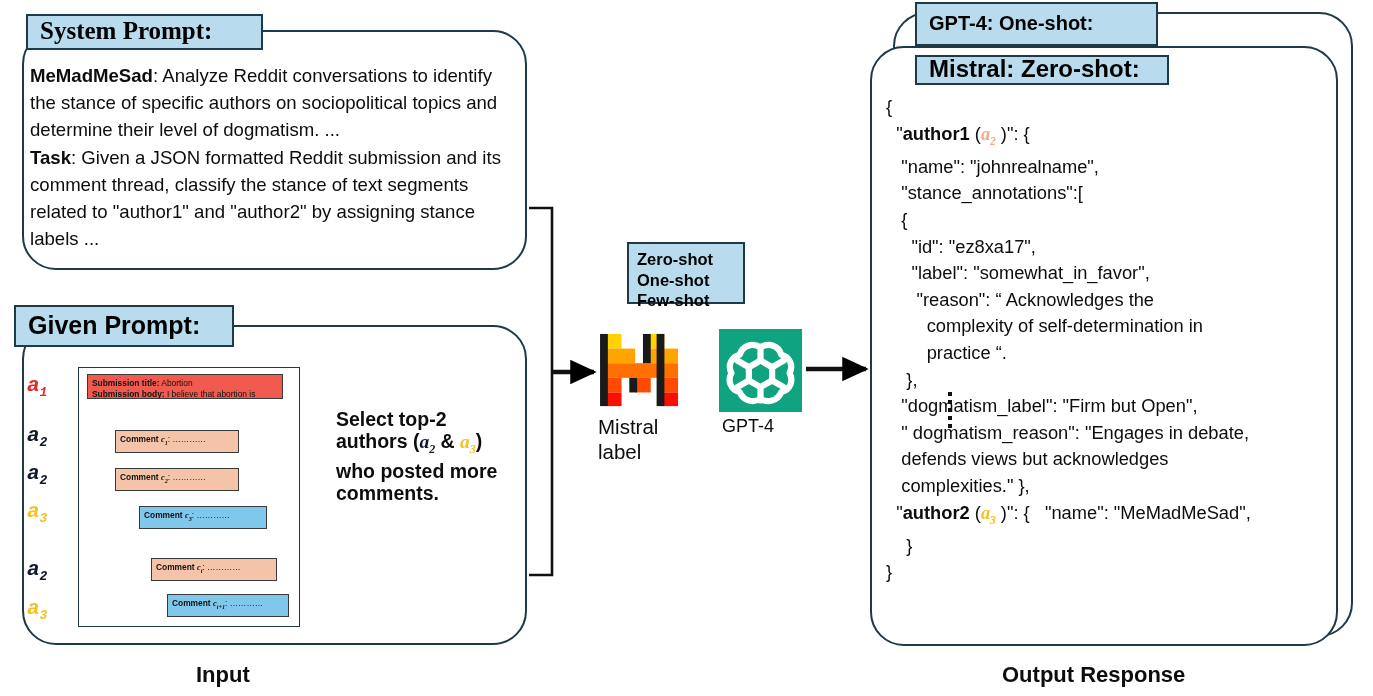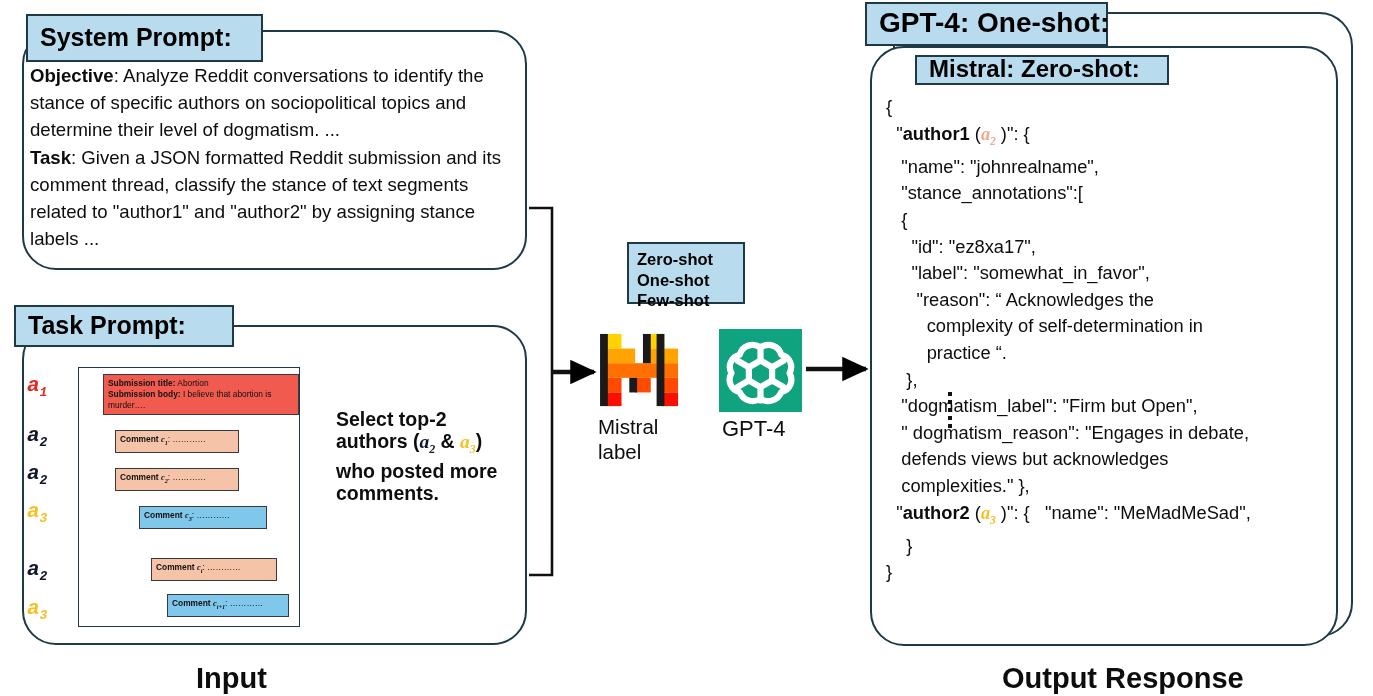--- a/index.html
+++ b/index.html
@@ -30,21 +30,21 @@
     display:flex; align-items:center;
     padding:2px 10px 4px 12px;
     font-weight:bold;
     color:#000;
     white-space:nowrap;
     z-index:6;
   }
 
   
   #sys-panel { left:22px; top:30px; width:505px; height:240px; }
-  #sys-badge { left:26px; top:14px; width:237px; height:48px; font-size:25px; }
+  #sys-badge { left:26px; top:14px; width:237px; height:36px; font-size:25px;font-family:Liberation Serif, serif; }
   #sys-body {
     position:absolute; left:30px; top:62px; width:492px;
     font-size:18.6px; line-height:27.2px; z-index:5;
   }
   #sys-body p { margin:0; }
   #sys-body b { font-weight:bold; }
 
   
   #user-panel { left:22px; top:325px; width:505px; height:320px; }
   #user-badge { left:14px; top:305px; width:220px; height:42px; font-size:25px; }
@@ -104,82 +104,82 @@
   #mistral-cap {
     position:absolute; left:598px; top:414px; width:96px;
     font-size:20.5px; line-height:25px; z-index:6;
   }
   #gpt-logo {
     position:absolute; left:719px; top:329px; width:83px; height:83px;
     background:#10a37f; z-index:6;
   }
   #gpt-cap {
     position:absolute; left:722px; top:416px; width:90px;
-    font-size:22px; z-index:6; text-align:left;
+    font-size:18px; z-index:6; text-align:left;
   }
 
   
   #out-panel-back { left:893px; top:12px; width:460px; height:625px; }
   #out-panel-front { left:870px; top:46px; width:468px; height:600px; }
-  #gpt-badge { left:865px; top:2px; width:243px; height:44px; font-size:28px; }
+  #gpt-badge { left:915px; top:2px; width:243px; height:44px; font-size:20px; }
   #mistral-badge { left:915px; top:55px; width:254px; height:30px; font-size:24px; }
 
   #out-body {
     position:absolute; left:886px; top:94px; width:452px;
     font-size:18.3px; line-height:26.6px; z-index:5;
     white-space:pre;
   }
   #out-body .k { font-weight:bold; }
   #out-body .am { font-family:"Liberation Serif", serif; font-style:italic; font-weight:bold; }
   #out-body sub { font-size:11.5px; }
 
   #vdots {
     position:absolute; left:948px; top:392px; z-index:6;
     display:flex; flex-direction:column; gap:4px;
   }
   #vdots span { width:4px; height:4px; background:#111; display:block; }
 
   
   .caption {
-    position:absolute; font-size:29px; font-weight:bold; z-index:6;
+    position:absolute; font-size:22px; font-weight:bold; z-index:6;
   }
   #cap-input { left:196px; top:662px; }
   #cap-output { left:1002px; top:662px; }
 
   svg.overlay { position:absolute; left:0; top:0; width:1373px; height:696px;
                 pointer-events:none; z-index:4; }
 </style>
 </head>
 <body>
 
 <div class="stage">
 
   <div class="panel" id="sys-panel"></div>
   <div class="badge" id="sys-badge">
     <span>System Prompt:</span>
   </div>
   <div id="sys-body">
-    <p><b>Objective</b><span>: Analyze Reddit conversations to identify the stance of specific authors on sociopolitical topics and determine their level of dogmatism. ...</span></p>
+    <p><b>MeMadMeSad</b><span>: Analyze Reddit conversations to identify the stance of specific authors on sociopolitical topics and determine their level of dogmatism. ...</span></p>
     <p><b>Task</b><span>: Given a JSON formatted Reddit submission and its comment thread, classify the stance of text segments related to "author1" and "author2" by assigning stance labels ...</span></p>
   </div>
 
   <div class="panel" id="user-panel"></div>
   <div class="badge" id="user-badge">
-    <span>Task Prompt:</span>
+    <span>Given Prompt:</span>
   </div>
 
   <div class="alabel a1c" style="left:27px; top:374px;">a<sub>1</sub></div>
   <div class="alabel a2c" style="left:27px; top:424px;">a<sub>2</sub></div>
   <div class="alabel a2c" style="left:27px; top:462px;">a<sub>2</sub></div>
   <div class="alabel a3c" style="left:27px; top:500px;">a<sub>3</sub></div>
   <div class="alabel a2c" style="left:27px; top:558px;">a<sub>2</sub></div>
   <div class="alabel a3c" style="left:27px; top:597px;">a<sub>3</sub></div>
 
   <div id="thread">
-    <div class="cbox sub-red" style="left:8px; top:6px; width:196px; height:41px;margin-left:16px;">
+    <div class="cbox sub-red" style="left:8px; top:6px; width:196px; height:25px;">
       <span>Submission title:</span><span class="nb"> Abortion</span><br>
       <span>Submission body:</span><span class="nb"> I believe that abortion is murder….</span>
     </div>
 
     <div class="cbox sub-peach" style="left:36px; top:62px; width:124px; height:23px;">
       <span>Comment</span>
       <i>c<sub>1</sub></i><span class="nb">: …………</span>
     </div>
 
     <div class="cbox sub-peach" style="left:36px; top:100px; width:124px; height:23px;">

